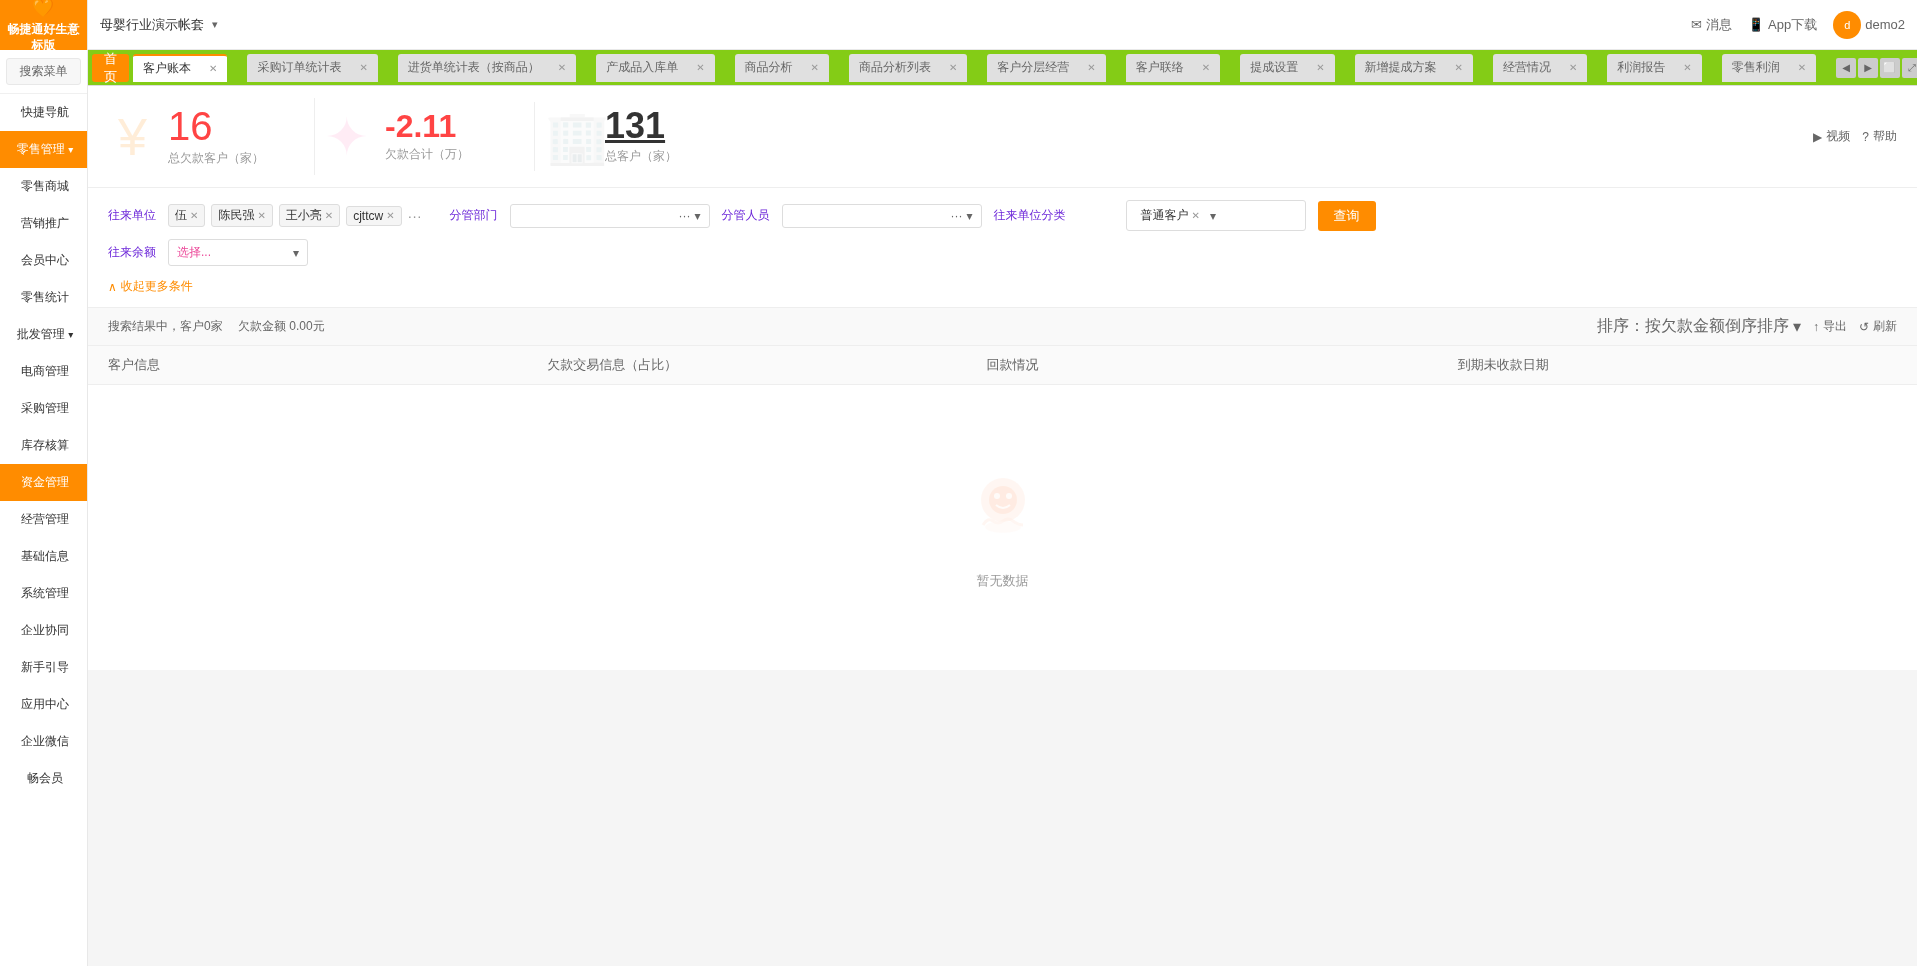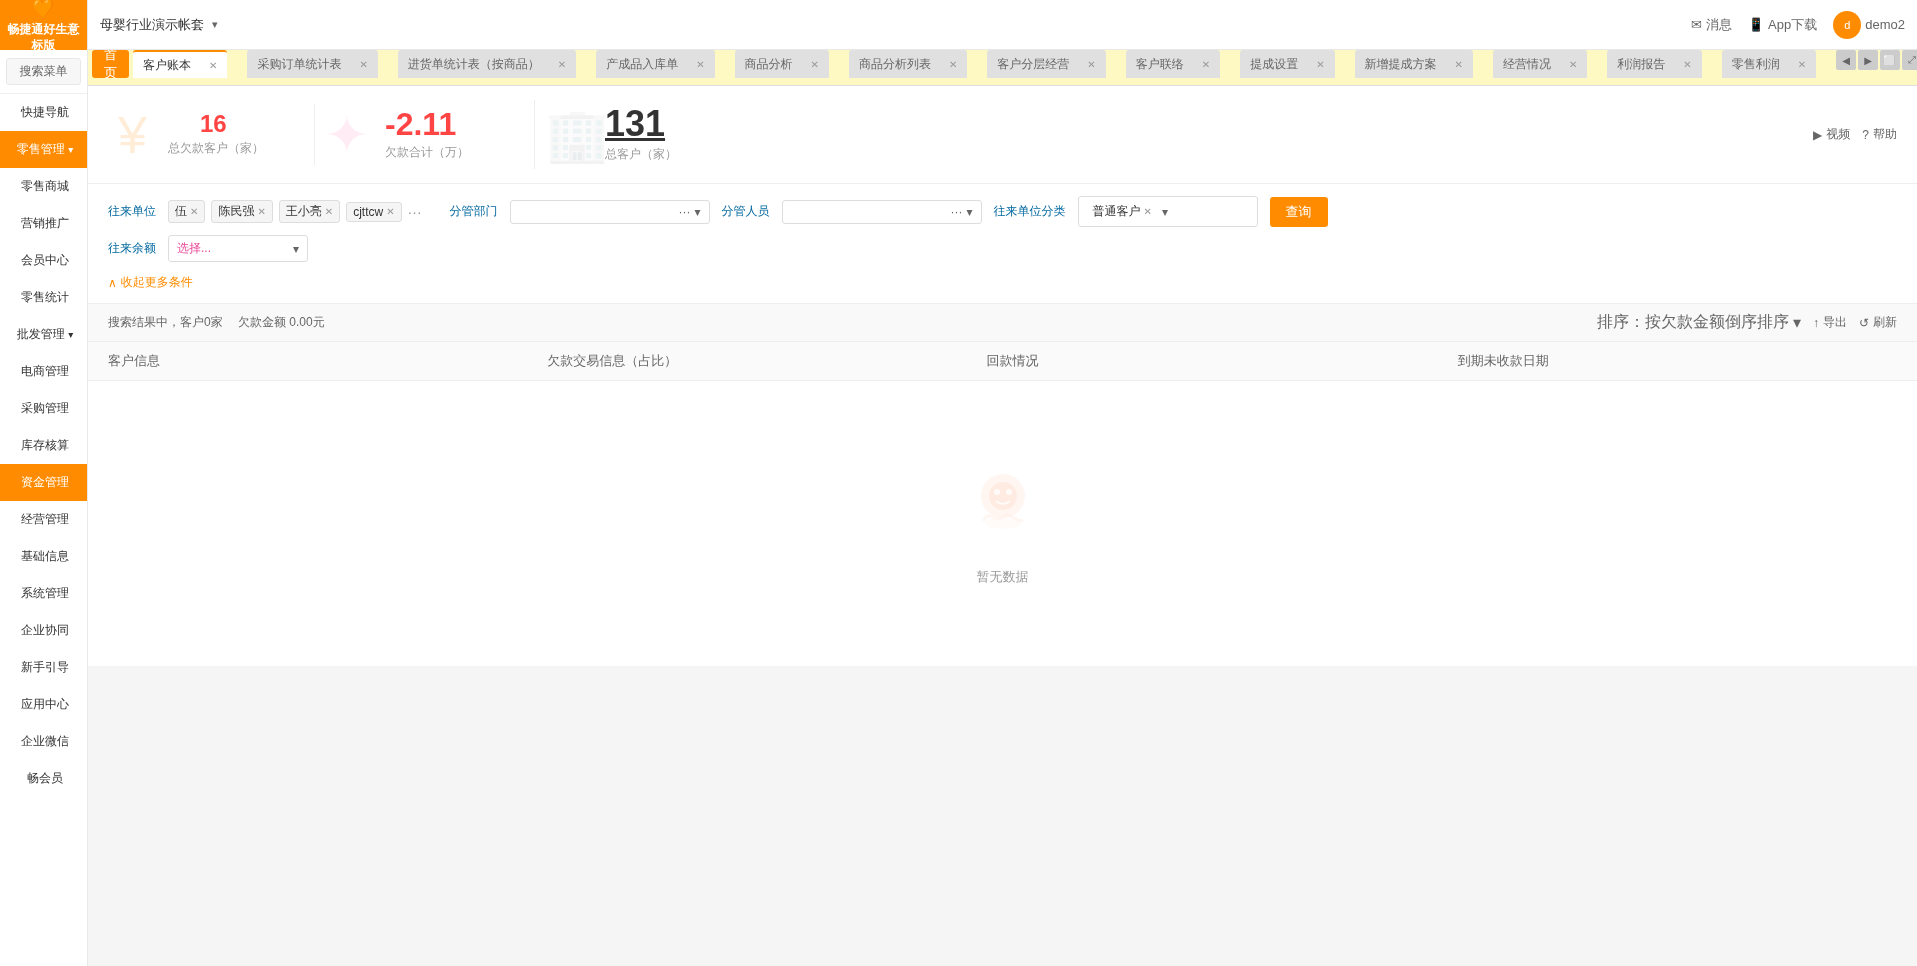--- a/index.html
+++ b/index.html
@@ -20,39 +20,39 @@
     
     .topbar { height: 50px; background: #fff; display: flex; align-items: center; justify-content: space-between; padding: 0 12px; border-bottom: 1px solid #e8e8e8; flex-shrink: 0; }
     .topbar-left { display: flex; align-items: center; gap: 8px; }
     .topbar-company { font-size: 13px; color: #333; }
     .topbar-dropdown { color: #666; font-size: 11px; cursor: pointer; }
     .topbar-right { display: flex; align-items: center; gap: 16px; }
     .topbar-right-item { display: flex; align-items: center; gap: 4px; color: #666; font-size: 13px; cursor: pointer; }
     .topbar-avatar { width: 28px; height: 28px; border-radius: 50%; background: #ff8c00; display: flex; align-items: center; justify-content: center; color: #fff; font-size: 11px; }
 
     
-    .tabbar { height: 36px; background: #fef9c3; display: flex; align-items: flex-start; padding: 0 4px; border-bottom: 1px solid #ddd; flex-shrink: 0; overflow: hidden; }
+    .tabbar { height: 36px; background: #84cc16; display: flex; align-items: center; padding: 12px 4px; border-bottom: 1px solid #ddd; flex-shrink: 0; overflow: hidden; }
     .tab { height: 28px; padding: 0 10px; display: flex; align-items: center; gap: 16px; font-size: 12px; border-radius: 3px 3px 0 0; cursor: pointer; white-space: nowrap; margin-right: 20px; }
     .tab.active { background: #fff; color: #333; border-top: 2px solid #ff8c00; }
     .tab.inactive { background: #e0e0e0; color: #666; font-family: Liberation Serif, serif; }
     .tab .tab-close { color: #999; font-size: 10px; cursor: pointer; margin-left: 2px; }
     .tab-home { background: #ff8c00; color: #fff; padding: 0 12px; height: 28px; display: flex; align-items: center; border-radius: 3px; margin-right: 4px; font-size: 13px; cursor: pointer; }
     .tabbar-arrows { display: flex; align-items: center; gap: 2px; margin-left: auto; }
     .tabbar-arrow { width: 20px; height: 20px; background: #ccc; border-radius: 2px; display: flex; align-items: center; justify-content: center; cursor: pointer; font-size: 10px; color: #666; }
 
     
     .content { flex: 1; overflow-y: auto; background: #f5f5f5; }
 
     
     .stats-bar { background: #fff; display: flex; align-items: center; padding: 12px 20px; border-bottom: 1px solid #eee; gap: 0; }
 
     
     .filter-area { background: #fff; padding: 12px 20px; border-bottom: 1px solid #eee; }
     .filter-row { display: flex; align-items: center; gap: 12px; margin-bottom: 8px; flex-wrap: wrap; }
-    .filter-label { color: #0369a1; font-size: 12px; white-space: nowrap; font-family: Liberation Mono, monospace; }
+    .filter-label { color: #6d28d9; font-size: 12px; white-space: nowrap; font-family: Liberation Mono, monospace; }
     .filter-tags { display: flex; align-items: center; gap: 6px; flex-wrap: wrap; }
     .filter-tag { display: flex; align-items: center; gap: 3px; background: #f5f5f5; border: 1px solid #ddd; border-radius: 3px; padding: 2px 6px; font-size: 12px; color: #333; }
     .filter-tag .tag-close { cursor: pointer; color: #999; font-size: 10px; }
     .filter-select { display: flex; align-items: center; gap: 4px; border: 1px solid #ddd; border-radius: 3px; padding: 4px 8px; font-size: 12px; color: #666; cursor: pointer; min-width: 140px; }
     .filter-select-wide { min-width: 200px; }
     .filter-more { color: #999; font-size: 14px; cursor: pointer; }
     .filter-btn-query { background: #ff8c00; color: #fff; border: none; border-radius: 3px; padding: 6px 16px; font-size: 13px; cursor: pointer; }
     .filter-collapse { display: flex; align-items: center; gap: 4px; color: #ff8c00; font-size: 12px; cursor: pointer; margin: 0 auto; }
 
     
@@ -204,21 +204,21 @@
     </div>
   </div>
 
   <div class="content">
 
     <div class="stats-bar">
       <div style="display:flex; align-items:center; flex:1; gap:0;">
 
         <div style="position:relative; padding: 8px 50px 8px 60px; border-right: 1px solid #eee; min-width:200px;">
           <div style="position:absolute;left:10px;top:50%;transform:translateY(-50%);opacity:0.15;font-size:52px;color:#ff8c00;">¥</div>
-          <div style="font-size:24px;font-weight:bold;color:#ff4444;line-height:1;margin-left:32px;">16</div>
+          <div style="font-size:40px;font-weight:normal;color:#ff4444;line-height:1;">16</div>
           <div style="font-size:12px;color:#999;margin-top:4px;">总欠款客户（家）</div>
         </div>
 
         <div style="position:relative; padding: 8px 50px 8px 70px; border-right: 1px solid #eee; min-width:220px;">
           <div style="position:absolute;left:10px;top:50%;transform:translateY(-50%);opacity:0.12;font-size:52px;color:#ff69b4;">✦</div>
           <div style="font-size:32px;font-weight:bold;color:#ff4444;line-height:1;">-2.11</div>
           <div style="font-size:12px;color:#999;margin-top:4px;">欠款合计（万）</div>
         </div>
 
         <div style="position:relative; padding: 8px 50px 8px 70px;">
@@ -268,21 +268,21 @@
           <span>···</span>
           <span>▾</span>
         </div>
         <span class="filter-label">分管人员</span>
         <div class="filter-select filter-select-wide">
           <span style="flex:1;color:#ccc;"></span>
           <span>···</span>
           <span>▾</span>
         </div>
         <span class="filter-label">往来单位分类</span>
-        <div class="filter-select" style="min-width:180px;">
+        <div class="filter-select" style="min-width:180px;margin-left:48px;">
           <div class="filter-tag" style="border:none;background:transparent;">
             <span>普通客户</span>
             <span class="tag-close">✕</span>
           </div>
           <span>▾</span>
         </div>
         <button class="filter-btn-query">查询</button>
       </div>
       <div class="filter-row">
         <span class="filter-label">往来余额</span>

